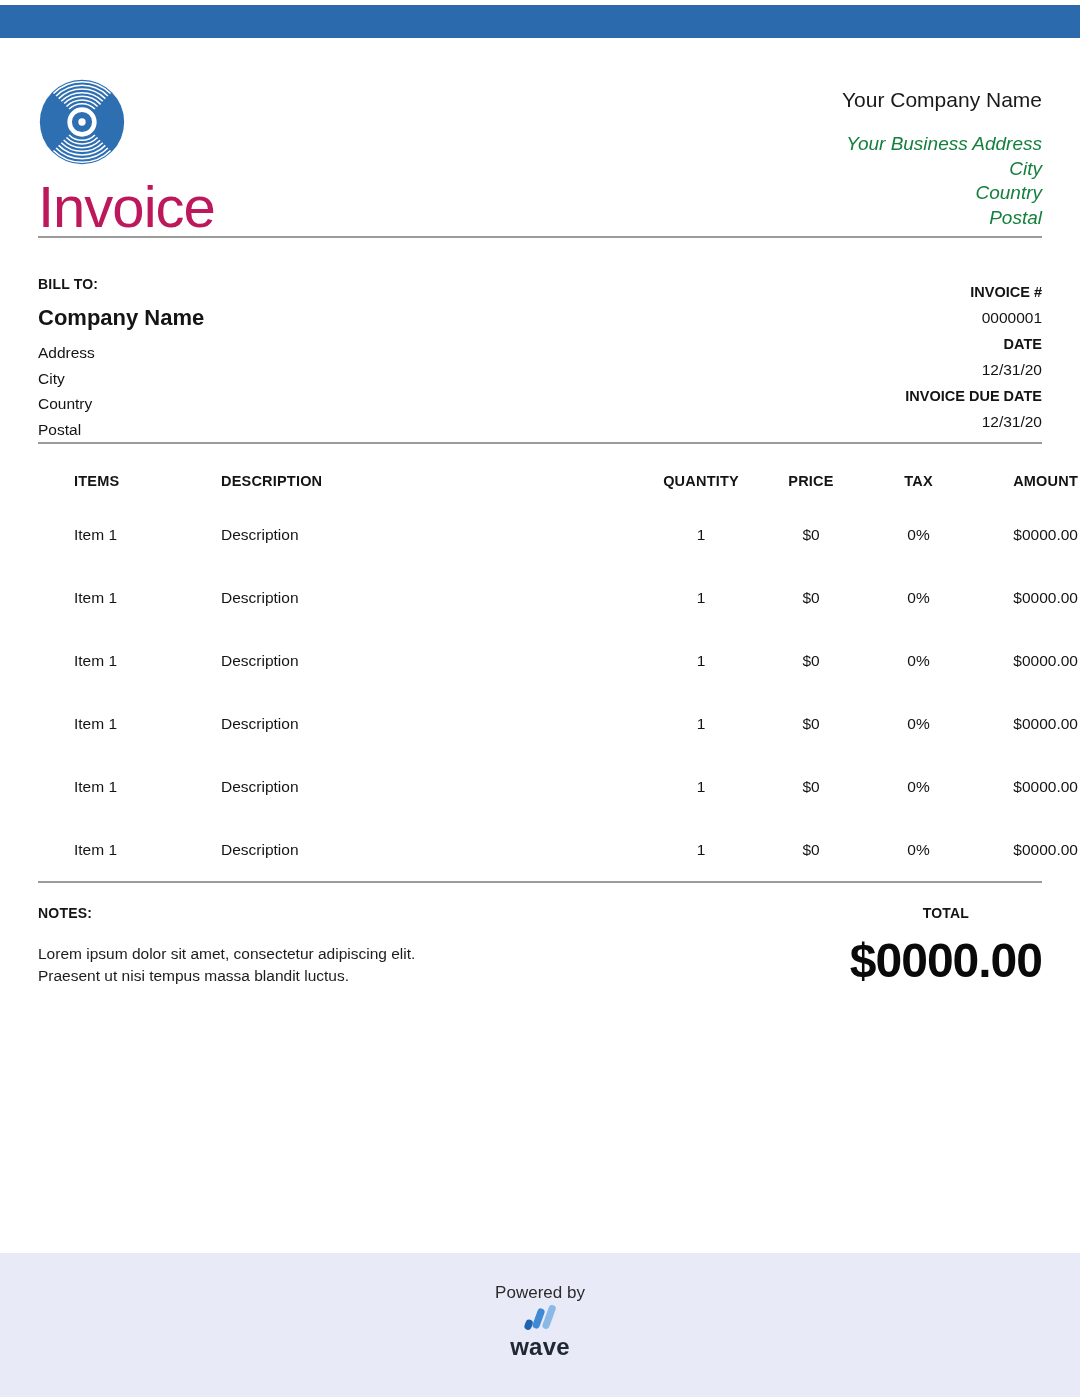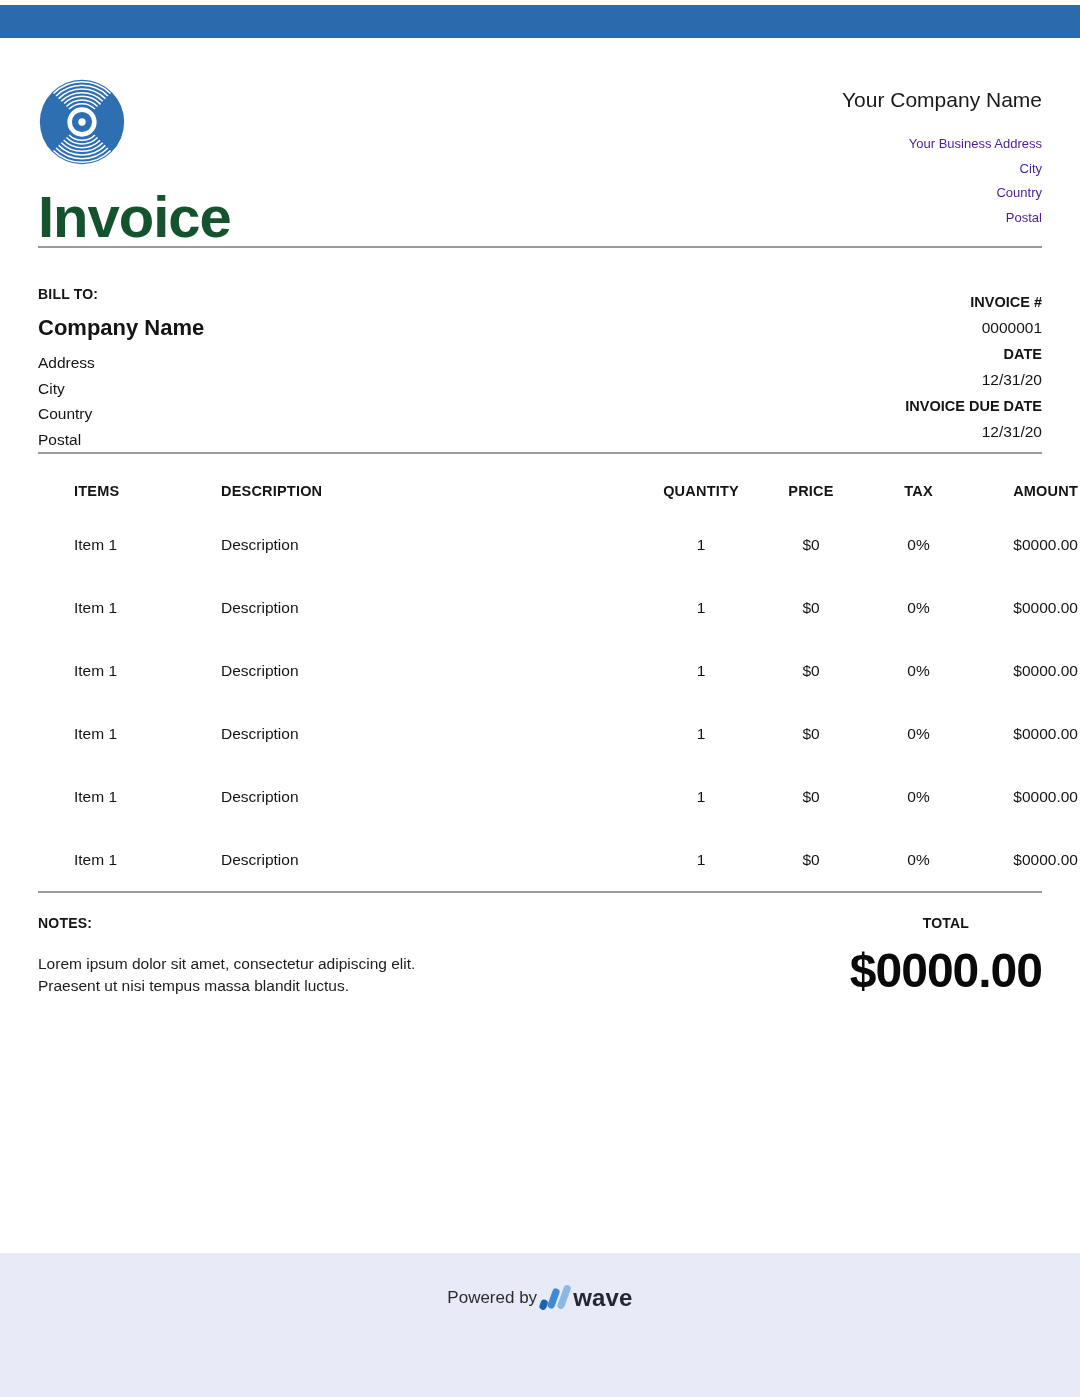--- a/index.html
+++ b/index.html
@@ -11,24 +11,24 @@
     color: #141414;
     position: relative;
     overflow: hidden;
   }
   .topbar { height: 33px; background: #2b6aad; margin-top: 5px; }
   .page { padding: 0 38px; }
 
   
   .header-row { display: flex; justify-content: space-between; margin-top: 40px; }
   .logo-wrap { width: 88px; height: 88px; }
-  .invoice-title { font-size: 58px; font-weight: 700; letter-spacing: -1px; margin-top: 22px; color: #14532d; line-height: 1; }
+  .invoice-title { font-size: 58px; font-weight: 400; letter-spacing: -1px; margin-top: 12px; color: #be185d; line-height: 1; }
   .company-block { text-align: right; padding-top: 10px; }
   .company-name { font-size: 21px; color: #1a1a1a; margin-bottom: 20px; }
-  .company-addr div { font-size: 13px; line-height: 24.5px; color: #4c1d95; }
+  .company-addr div { font-size: 19px; line-height: 24.5px; color: #15803d; font-style: italic; }
 
   hr.div { border: none; border-top: 2px solid #9b9b9b; margin: 0; }
   .hr1 { margin-top: 28px; }
   .hr2 { margin-top: 24px; }
   .hr3 { margin-top: 135px; }
 
   
   .billing-row { display: flex; justify-content: space-between; margin-top: 38px; gap: 32px; }
   .bill-to-label { font-size: 14px; font-weight: bold; letter-spacing: 0.2px; }
   .bill-company { font-size: 22px; font-weight: bold; margin-top: 13px; }
@@ -55,21 +55,21 @@
 
   
   .summary { display: flex; justify-content: space-between; margin-top: 22px; }
   .notes-label, .total-label { font-size: 14px; font-weight: bold; letter-spacing: 0.2px; }
   .notes-text { margin-top: 22px; font-size: 15.5px; line-height: 21.5px; color: #1c1c1c; }
   .total-block { text-align: center; }
   .total-value { font-size: 48px; font-weight: bold; letter-spacing: -1px; margin-top: 12px; color: #0a0a0a; }
 
   
   .footer { position: absolute; left: 0; right: 0; bottom: 0; height: 144px; background: #e8ebf7; text-align: center; }
-  .powered { display: flex; align-items: center; justify-content: center; padding-top: 30px; }
+  .powered { display: flex; align-items: center; justify-content: center; padding-top: 30px; flex-direction: column; }
   .powered-text { font-size: 17px; color: #2b2b2b; }
   .wave-word { font-size: 24px; font-weight: bold; color: #202834; letter-spacing: 0.2px; }
   .footer-note { margin-top: 14px; font-size: 13px; line-height: 17.5px; color: #2b2b2b; }
   .footer-note a { color: #4a8ab8; text-decoration: underline; cursor: pointer; }
 </style>
 </head>
 <body>
 
 <div class="topbar"></div>
 

